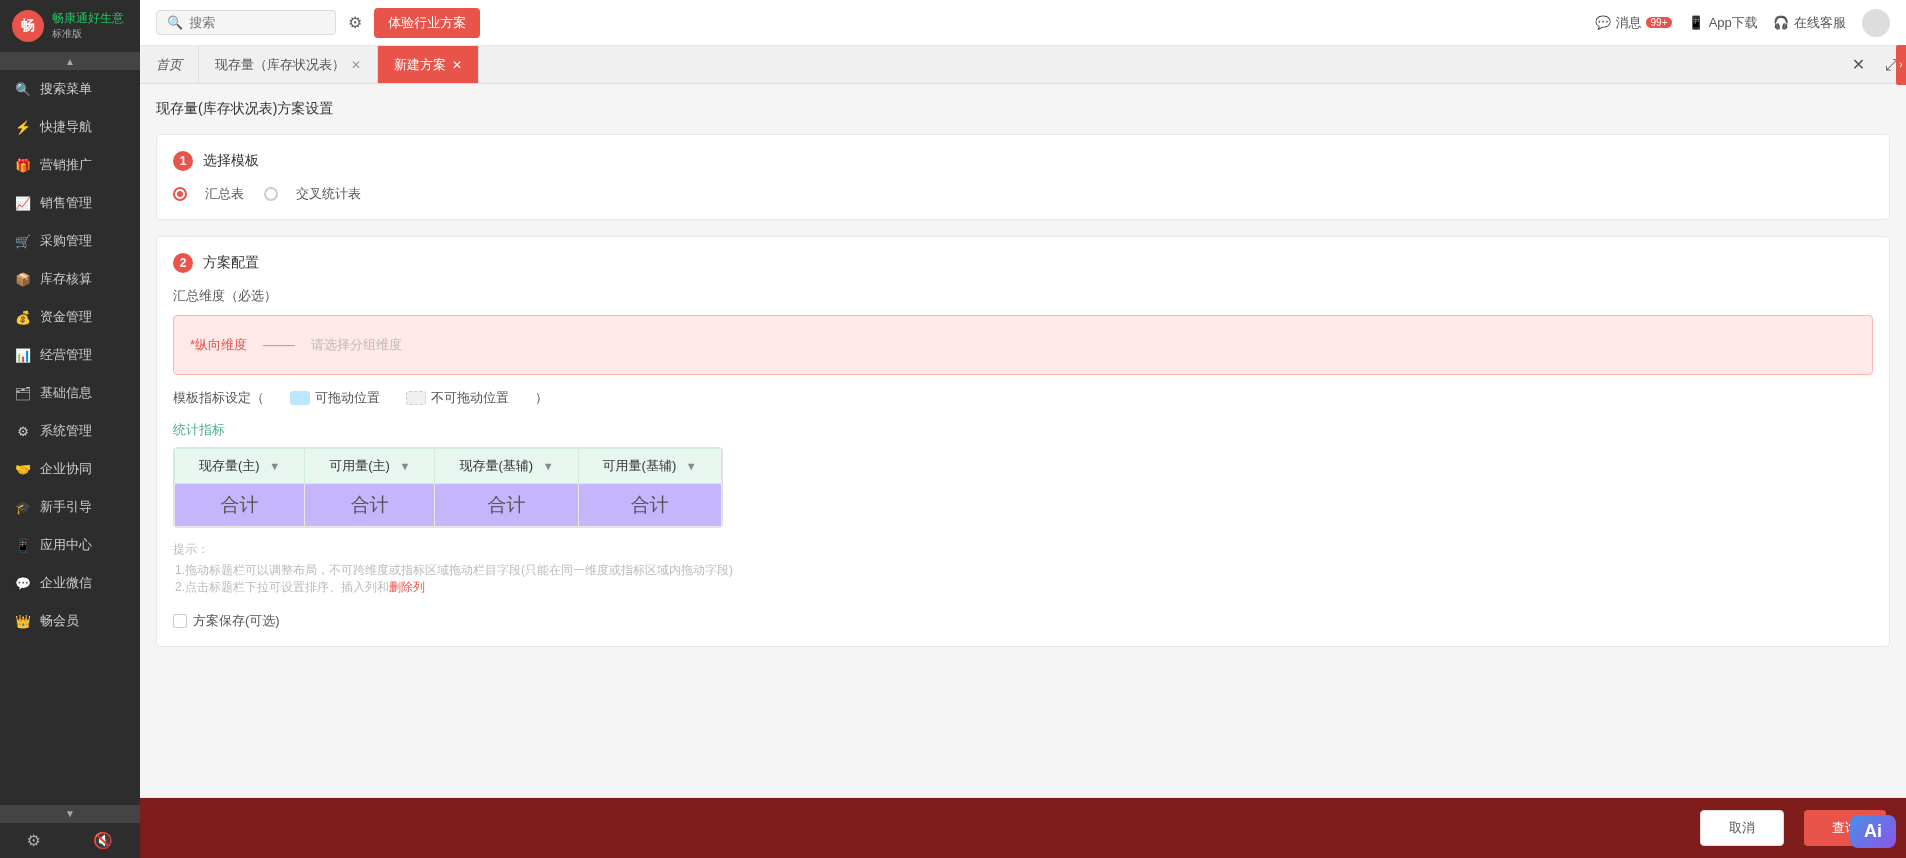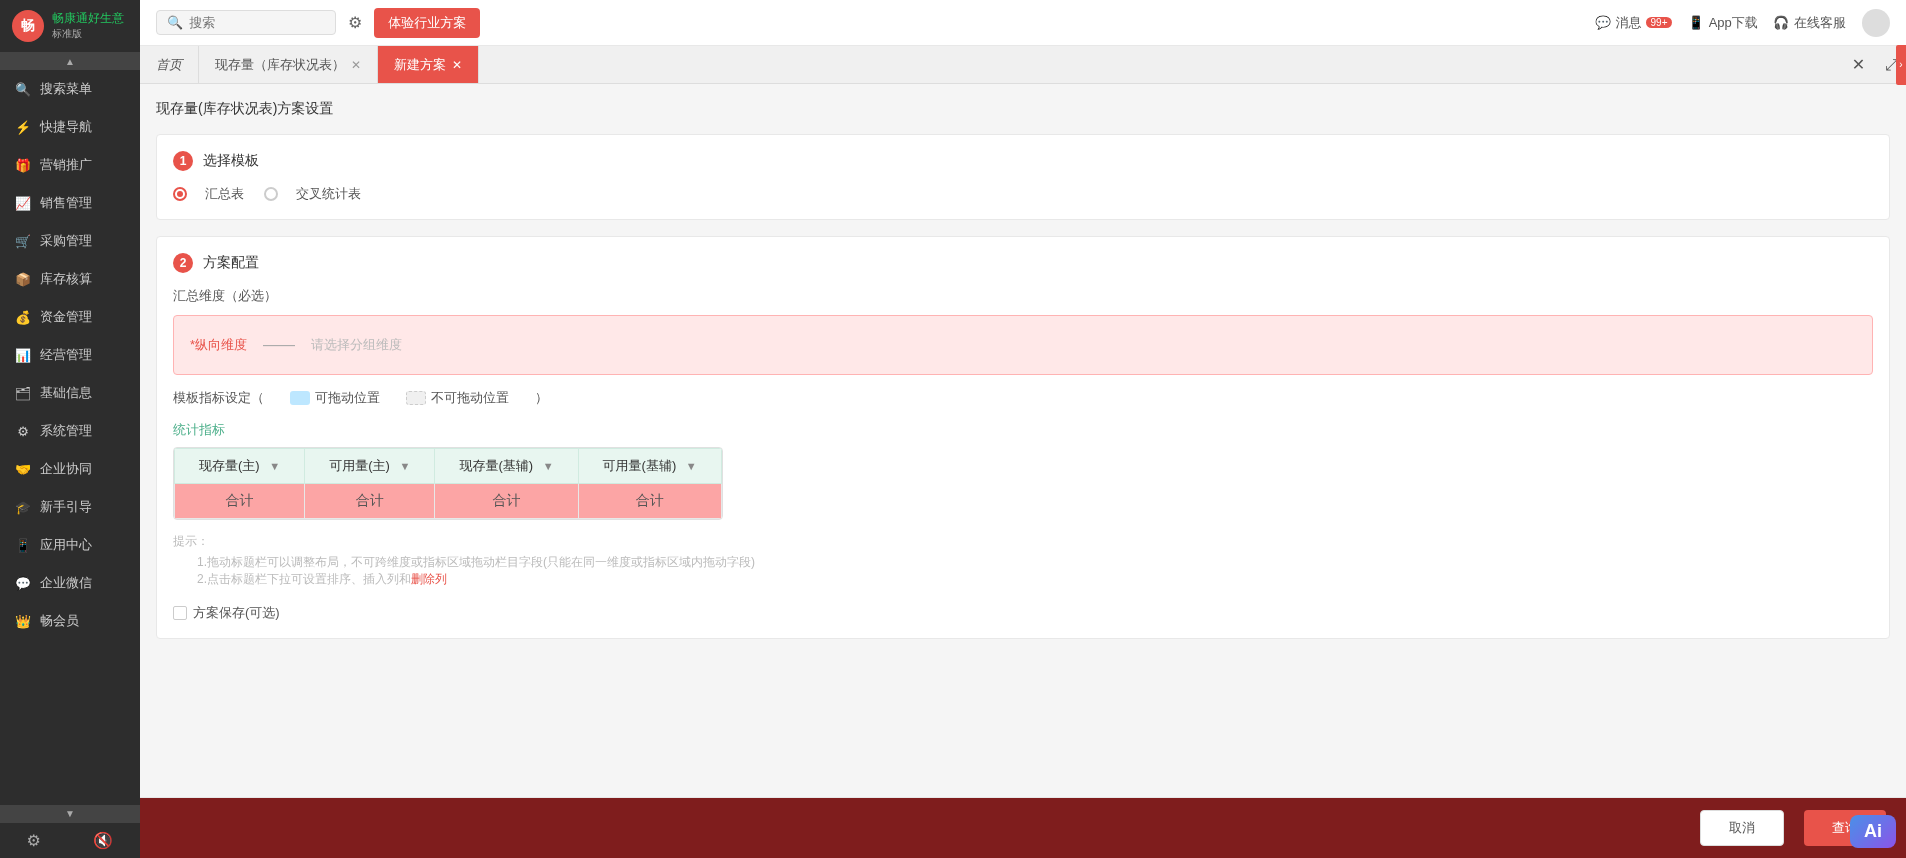--- a/index.html
+++ b/index.html
@@ -171,28 +171,28 @@
     
     .stats-header { color: #4caf8a; font-size: 13px; font-weight: 500; margin-bottom: 8px; }
     .stats-table-wrap { border: 1px solid #e0e0e0; border-radius: 4px; overflow: hidden; display: inline-block; }
     .stats-table { border-collapse: collapse; }
     .stats-table th {
       background: #e8f6f0; padding: 8px 24px; border: 1px solid #d0ebe0;
       font-size: 13px; color: #333; font-weight: 500;
     }
     .stats-table th .col-arrow { color: #888; font-size: 11px; margin-left: 6px; }
     .stats-table td {
-      background: #fca5a5; padding: 8px 24px; border: 1px solid #e8e8e8;
-      text-align: center; font-size: 14px; color: #555;
+      background: #c4b5fd; padding: 8px 24px; border: 1px solid #e8e8e8;
+      text-align: center; font-size: 19px; color: #555;
     }
 
     
     .tips-area { margin: 10px 0; }
     .tips-title { font-size: 12px; color: #bbb; margin-bottom: 4px; }
-    .tips-item { font-size: 12px; color: #bbb; margin-left: 24px; }
+    .tips-item { font-size: 12px; color: #bbb; margin-left: 2px; }
     .tips-item span { color: #e8534a; }
 
     
     .save-option {
       display: flex; align-items: center; gap: 6px;
       font-size: 13px; color: #555; margin-top: 16px;
     }
     .checkbox-box {
       width: 14px; height: 14px; border: 1px solid #ccc; border-radius: 2px;
       background: #fff;

